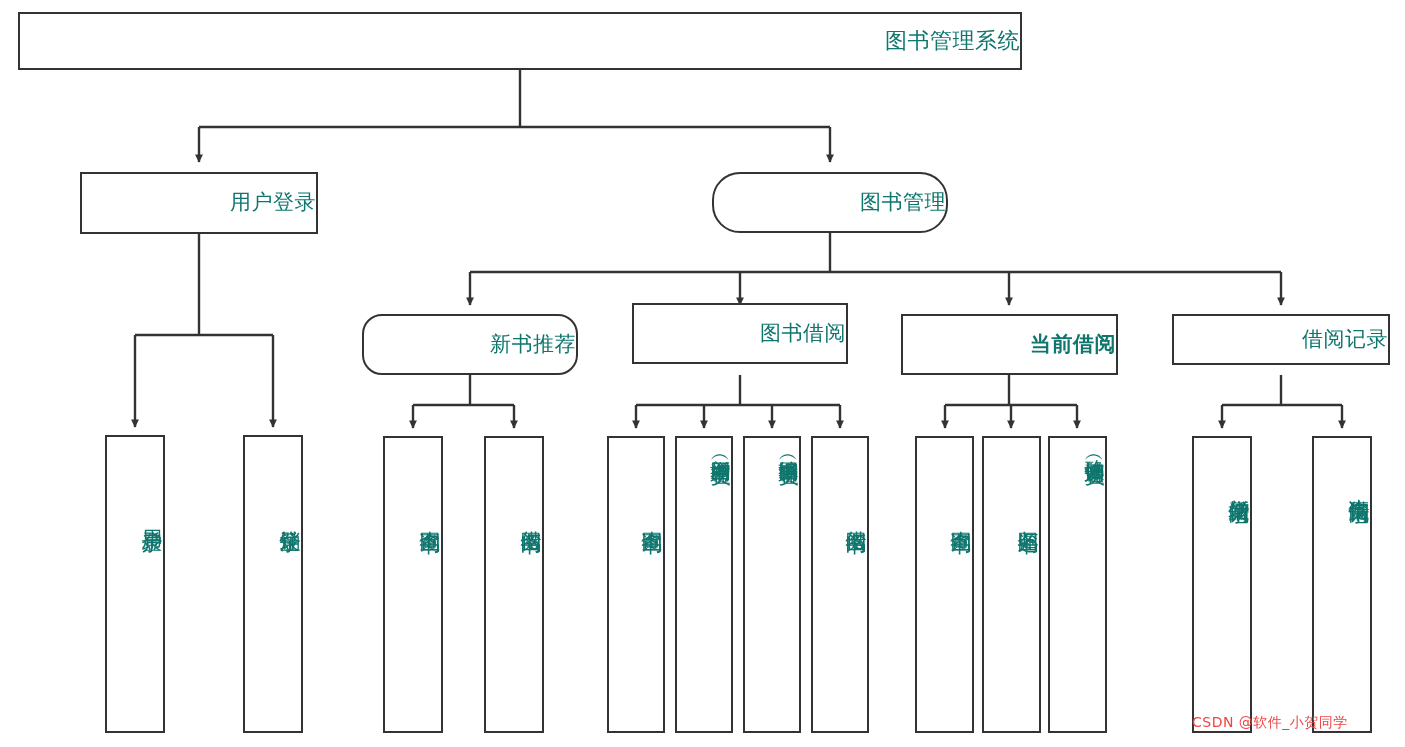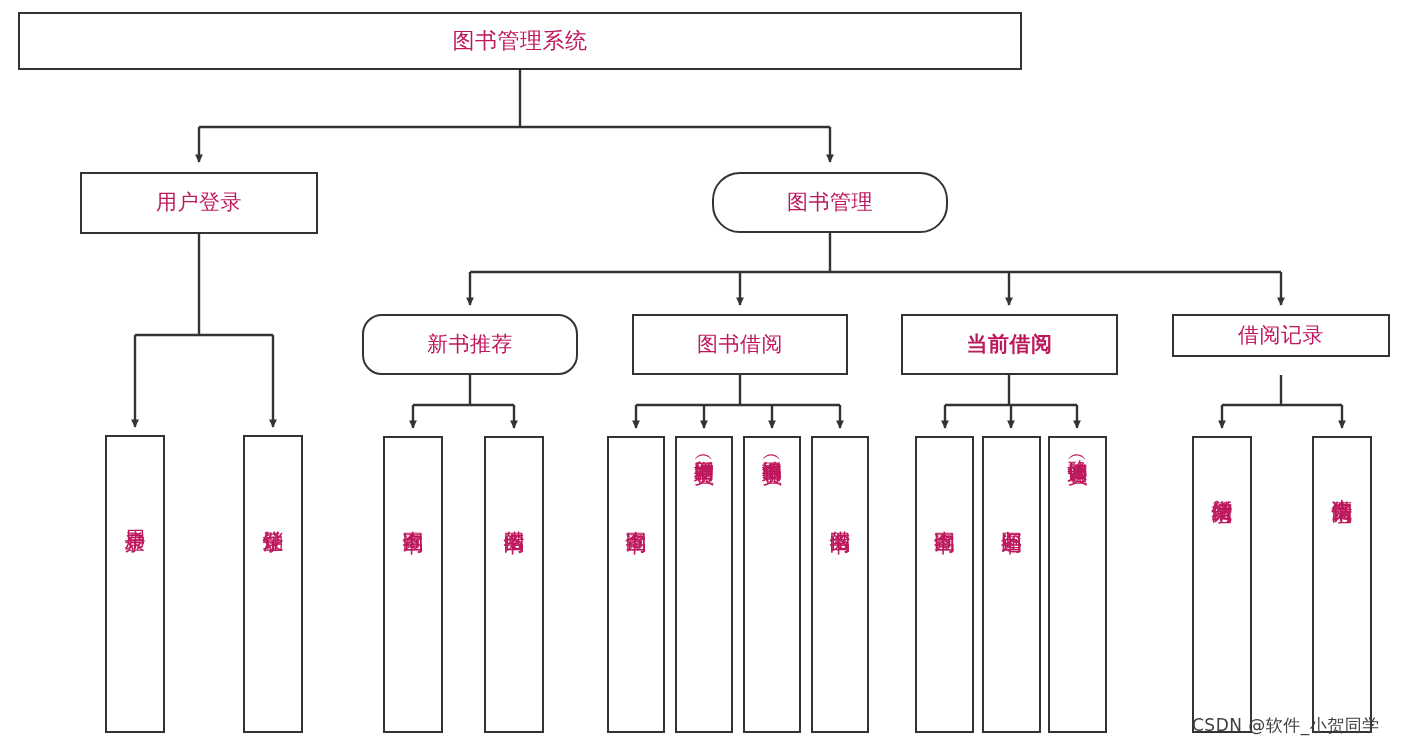--- a/index.html
+++ b/index.html
@@ -25,22 +25,22 @@
     height: 747px;
     pointer-events: none;
   }
   .node {
     position: absolute;
     box-sizing: border-box;
     background: #ffffff;
     border: 2px solid #333333;
     display: flex;
     align-items: center;
-    justify-content: center;
-    color: #be185d;
+    justify-content: flex-end;
+    color: #0f766e;
   }
   .node .lbl {
     display: block;
     text-align: center;
     line-height: 1.12;
   }
   .node.horiz .lbl {
     font-size: 21px;
     letter-spacing: 0.5px;
   }
@@ -60,22 +60,22 @@
     letter-spacing: 1px;
     white-space: nowrap;
   }
   .node.vert.tall .lbl {
     font-size: 20px;
   }
   #watermark {
     position: absolute;
     left: 1192px;
     top: 714px;
-    font-size: 17px;
-    color: #404040;
+    font-size: 14px;
+    color: #ef4444;
     white-space: nowrap;
     letter-spacing: 0.5px;
   }
 </style>
 </head>
 <body>
 
 <div id="canvas">
 
   <svg id="wires" viewBox="0 0 1405 747">
@@ -135,27 +135,27 @@
   <div class="node horiz" style="left:80px; top:172px; width:238px; height:62px;">
     <span class="lbl">用户登录</span>
   </div>
   <div class="node horiz" style="left:712px; top:172px; width:236px; height:61px;border-radius:28px;">
     <span class="lbl">图书管理</span>
   </div>
 
   <div class="node horiz" style="left:362px; top:314px; width:216px; height:61px;border-radius:20px;">
     <span class="lbl">新书推荐</span>
   </div>
-  <div class="node horiz" style="left:632px; top:314px; width:216px; height:61px;">
+  <div class="node horiz" style="left:632px; top:303px; width:216px; height:61px;">
     <span class="lbl">图书借阅</span>
   </div>
   <div class="node horiz" style="left:901px; top:314px; width:217px; height:61px;font-weight:bold;">
     <span class="lbl">当前借阅</span>
   </div>
-  <div class="node horiz" style="left:1172px; top:314px; width:218px; height:43px;">
+  <div class="node horiz" style="left:1172px; top:314px; width:218px; height:51px;">
     <span class="lbl">借阅记录</span>
   </div>
 
   <div class="node vert" style="left:105px; top:435px; width:60px; height:298px; padding-top:76px;">
     <span class="lbl">用户登录</span>
   </div>
   <div class="node vert" style="left:243px; top:435px; width:60px; height:298px; padding-top:76px;">
     <span class="lbl">注销登录</span>
   </div>
 

